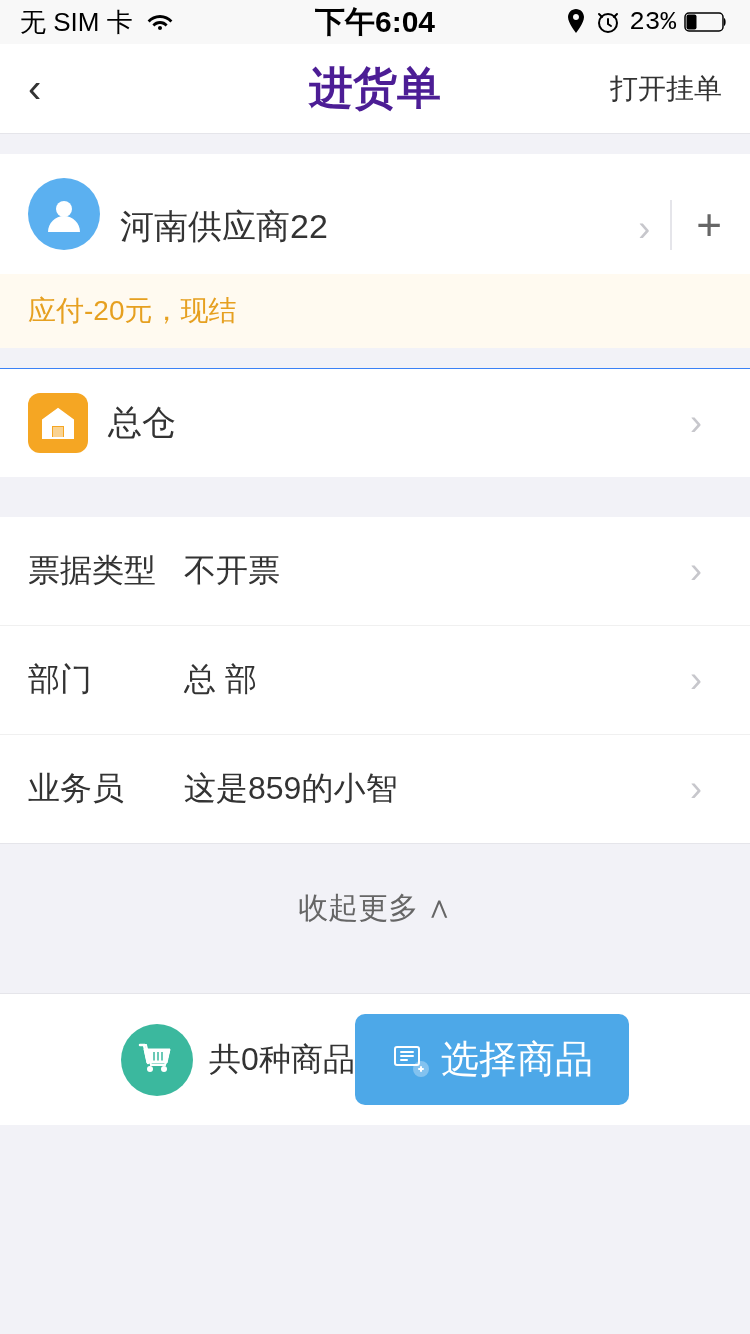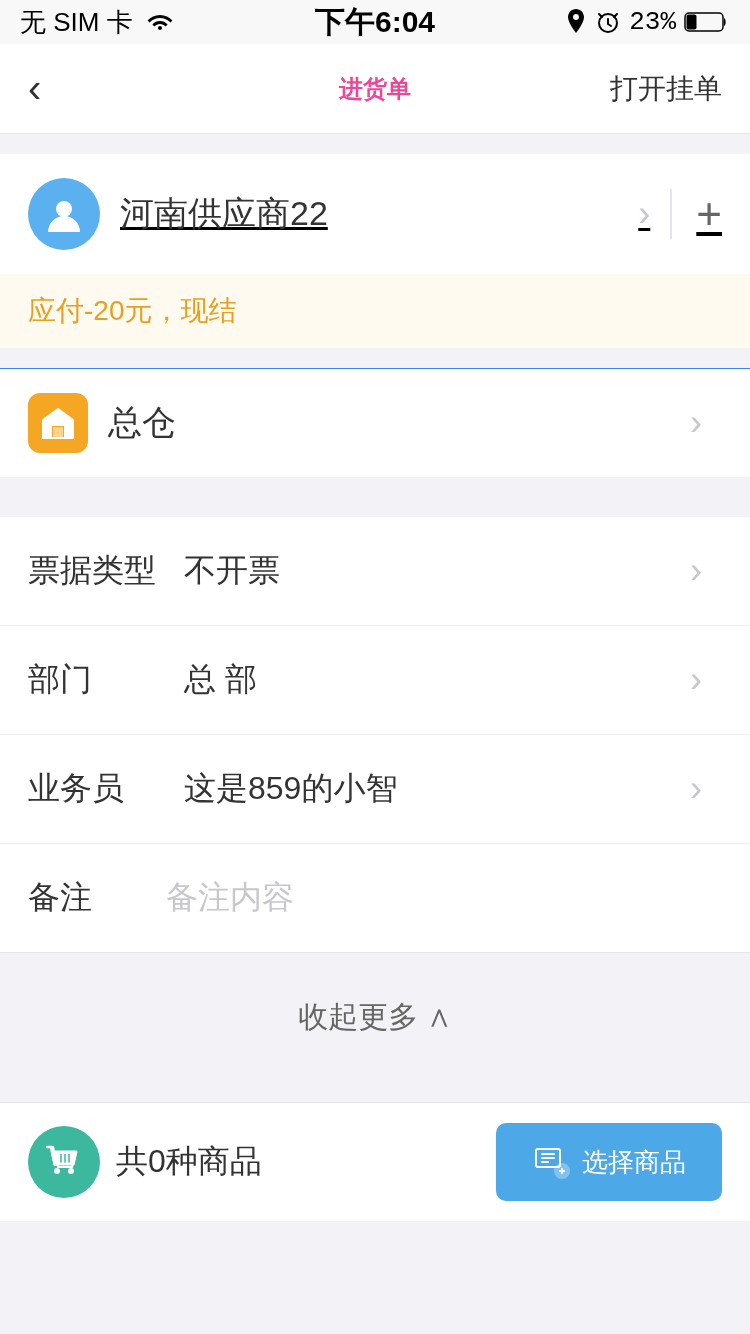--- a/index.html
+++ b/index.html
@@ -58,23 +58,23 @@
       border-bottom: 1px solid #e5e5ea;
       position: relative;
     }
     .nav-back {
       font-size: 40px;
       color: #333;
       width: 60px;
       cursor: pointer;
     }
     .nav-title {
-      font-size: 24px;
+      font-size: 44px;
       font-weight: 600;
-      color: #ec4899;
+      color: #4c1d95;
       position: absolute;
       left: 50%;
       transform: translateX(-50%);
     }
     .nav-action {
       font-size: 28px;
       color: #333;
       cursor: pointer;
     }
 
@@ -86,25 +86,24 @@
 
     
     .card-section {
       background: #fff;
       margin-bottom: 0;
     }
 
     
     .supplier-row {
       display: flex;
-      align-items: center;
+      align-items: flex-end;
       padding: 24px 28px;
       background: #fff;
       border-bottom: none;
-      text-decoration: underline;
     }
     .supplier-avatar {
       width: 72px;
       height: 72px;
       border-radius: 50%;
       background: #5bb0f0;
       display: flex;
       align-items: center;
       justify-content: center;
       margin-right: 20px;
@@ -221,21 +220,21 @@
       color: #666;
       cursor: pointer;
       gap: 8px;
       border-top: 1px solid #e5e5ea;
     }
 
     
     .bottom-bar {
       display: flex;
       align-items: center;
-      justify-content: space-between;
+      justify-content: center;
       padding: 20px 28px;
       background: #fff;
       border-top: 1px solid #e5e5ea;
       margin-top: 0;
     }
     .products-left {
       display: flex;
       align-items: center;
       gap: 16px;
     }
@@ -255,21 +254,21 @@
     .products-count {
       font-size: 32px;
       color: #333;
     }
     .select-goods-btn {
       background: #4da8e8;
       color: #fff;
       border: none;
       border-radius: 10px;
       padding: 20px 36px;
-      font-size: 26px;
+      font-size: 38px;
       display: flex;
       align-items: center;
       gap: 12px;
       cursor: pointer;
     }
     .select-goods-btn svg {
       width: 38px;
       height: 38px;
     }
   </style>
@@ -368,24 +367,20 @@
     <span class="form-value">总 部</span>
     <span class="chevron-icon">›</span>
   </div>
 
   <div class="form-row">
     <span class="form-label">业务员</span>
     <span class="form-value">这是859的小智</span>
     <span class="chevron-icon">›</span>
   </div>
 
-  <div class="form-row">
-    <span class="form-label">备注</span>
-    <span class="form-placeholder">备注内容</span>
-  </div>
 </div>
 
 <div class="collapse-row">
   <span>收起更多 ∧</span>
 </div>
 
 <div class="section-gap"></div>
 
 <div class="bottom-bar">
   <div class="products-left">

